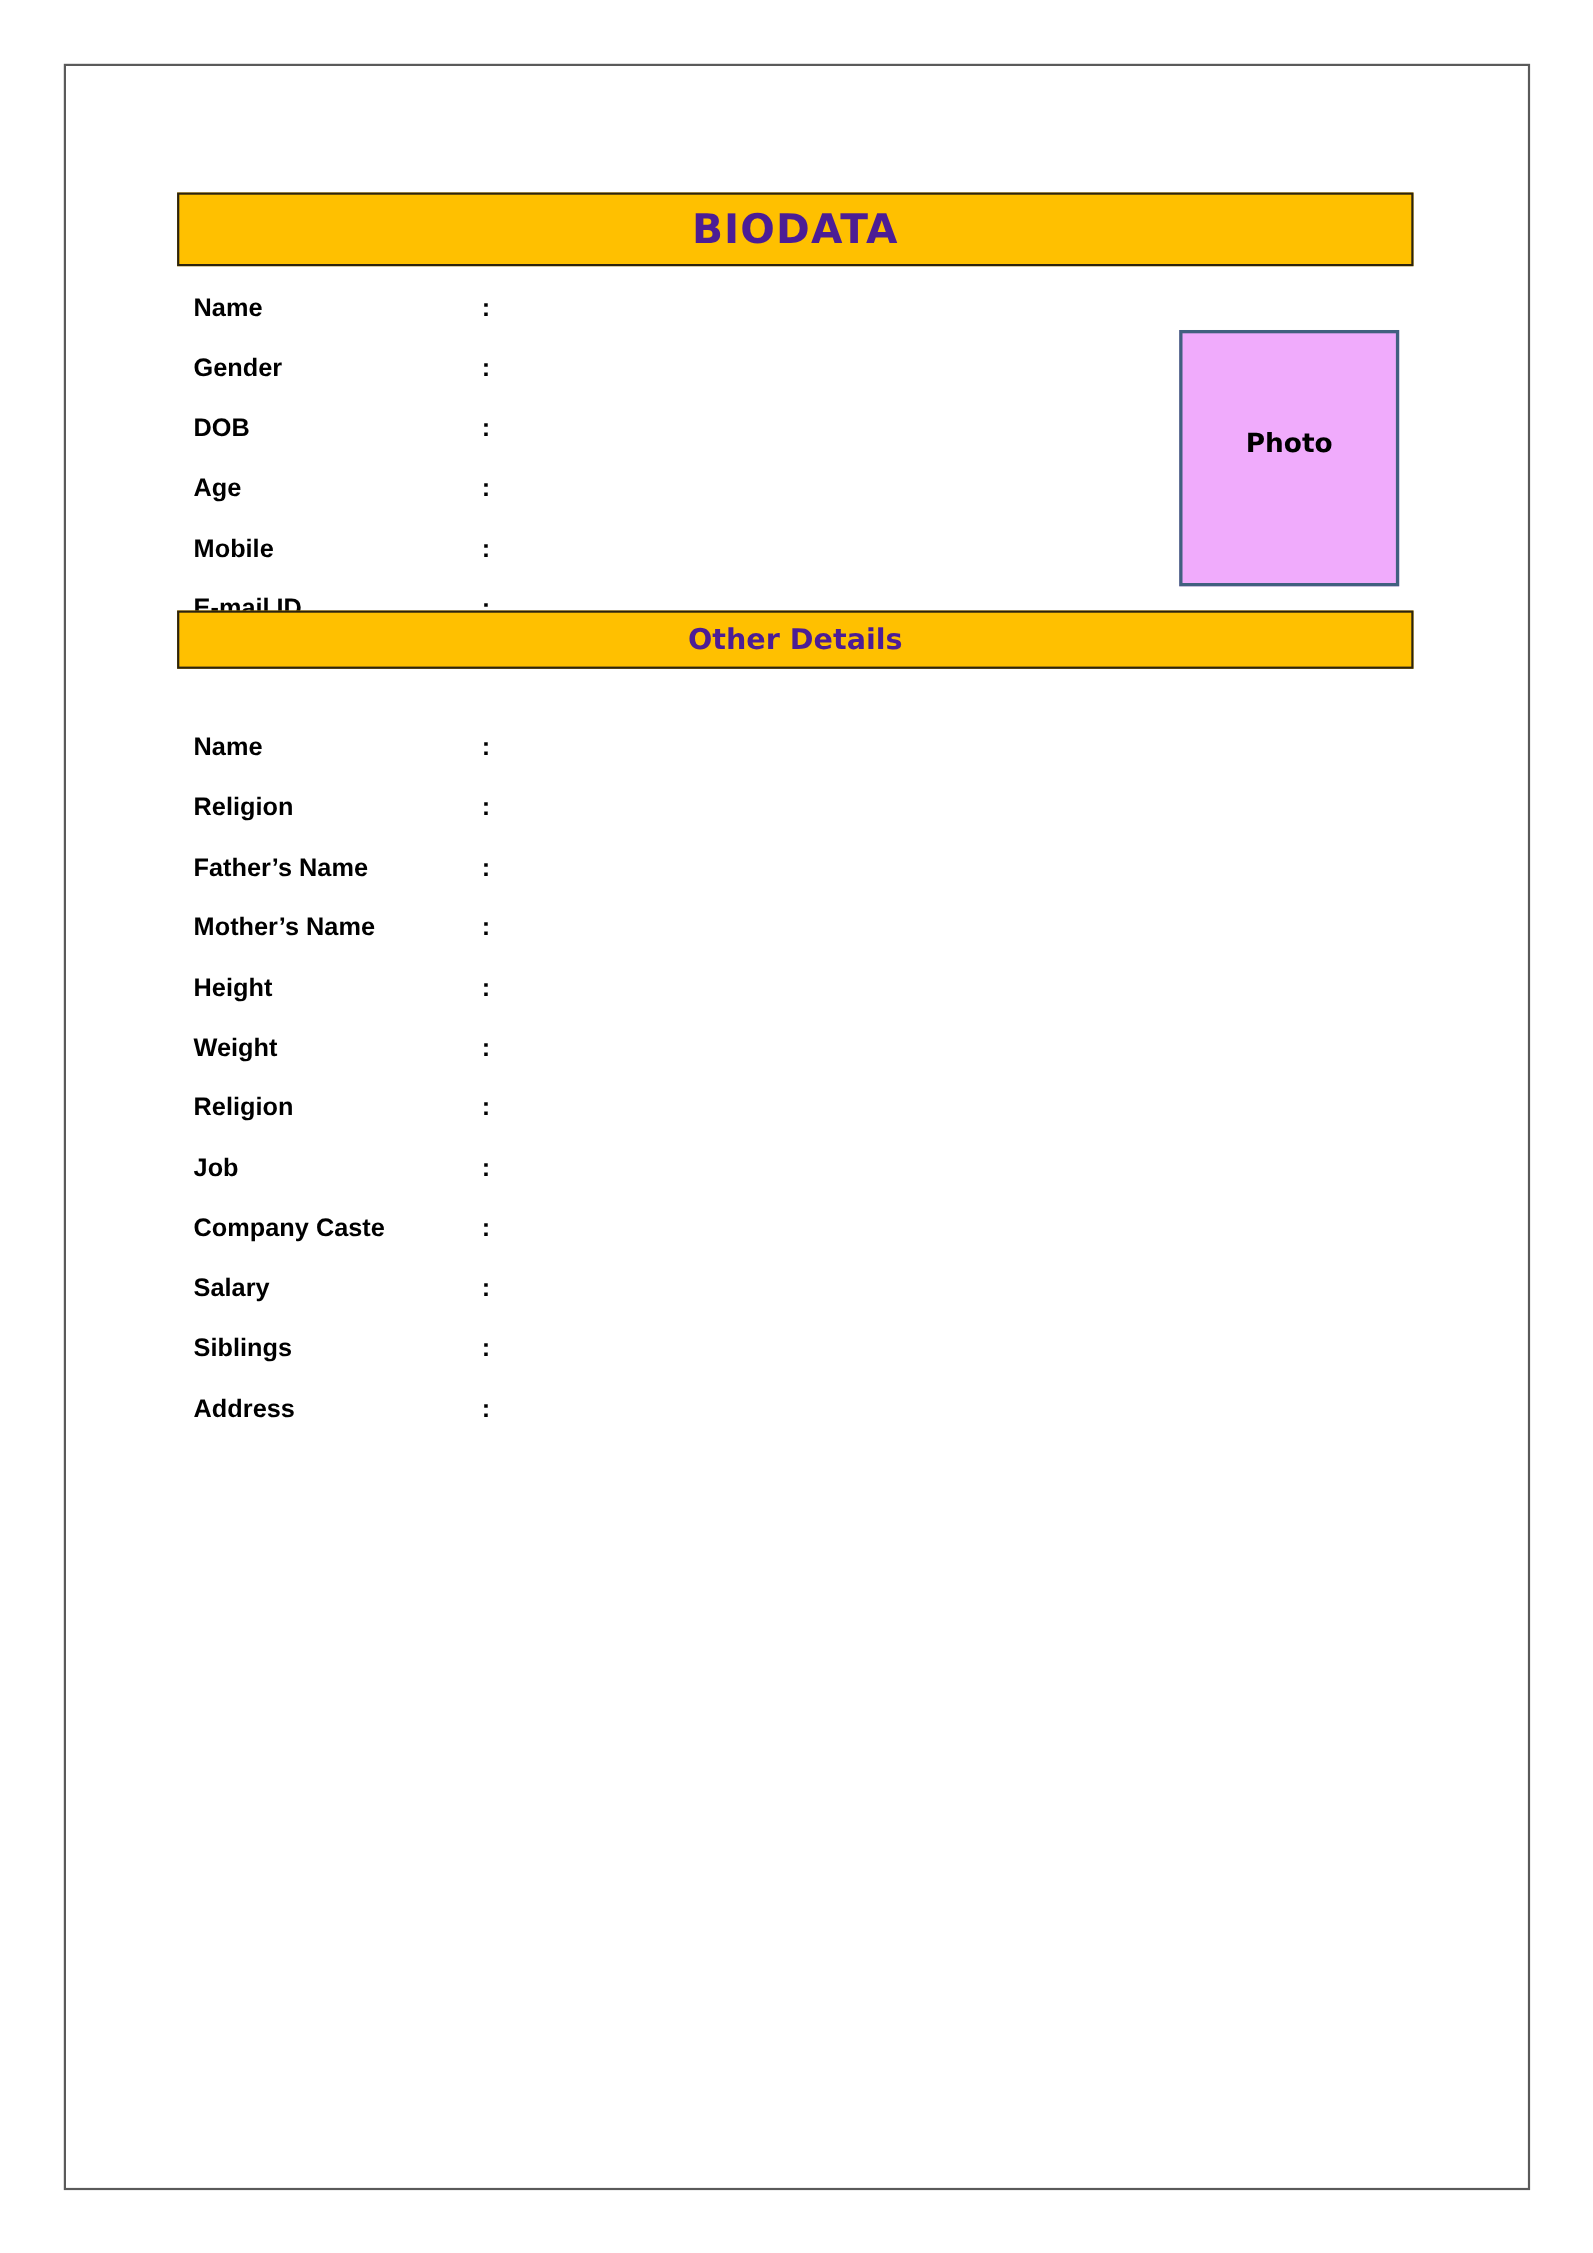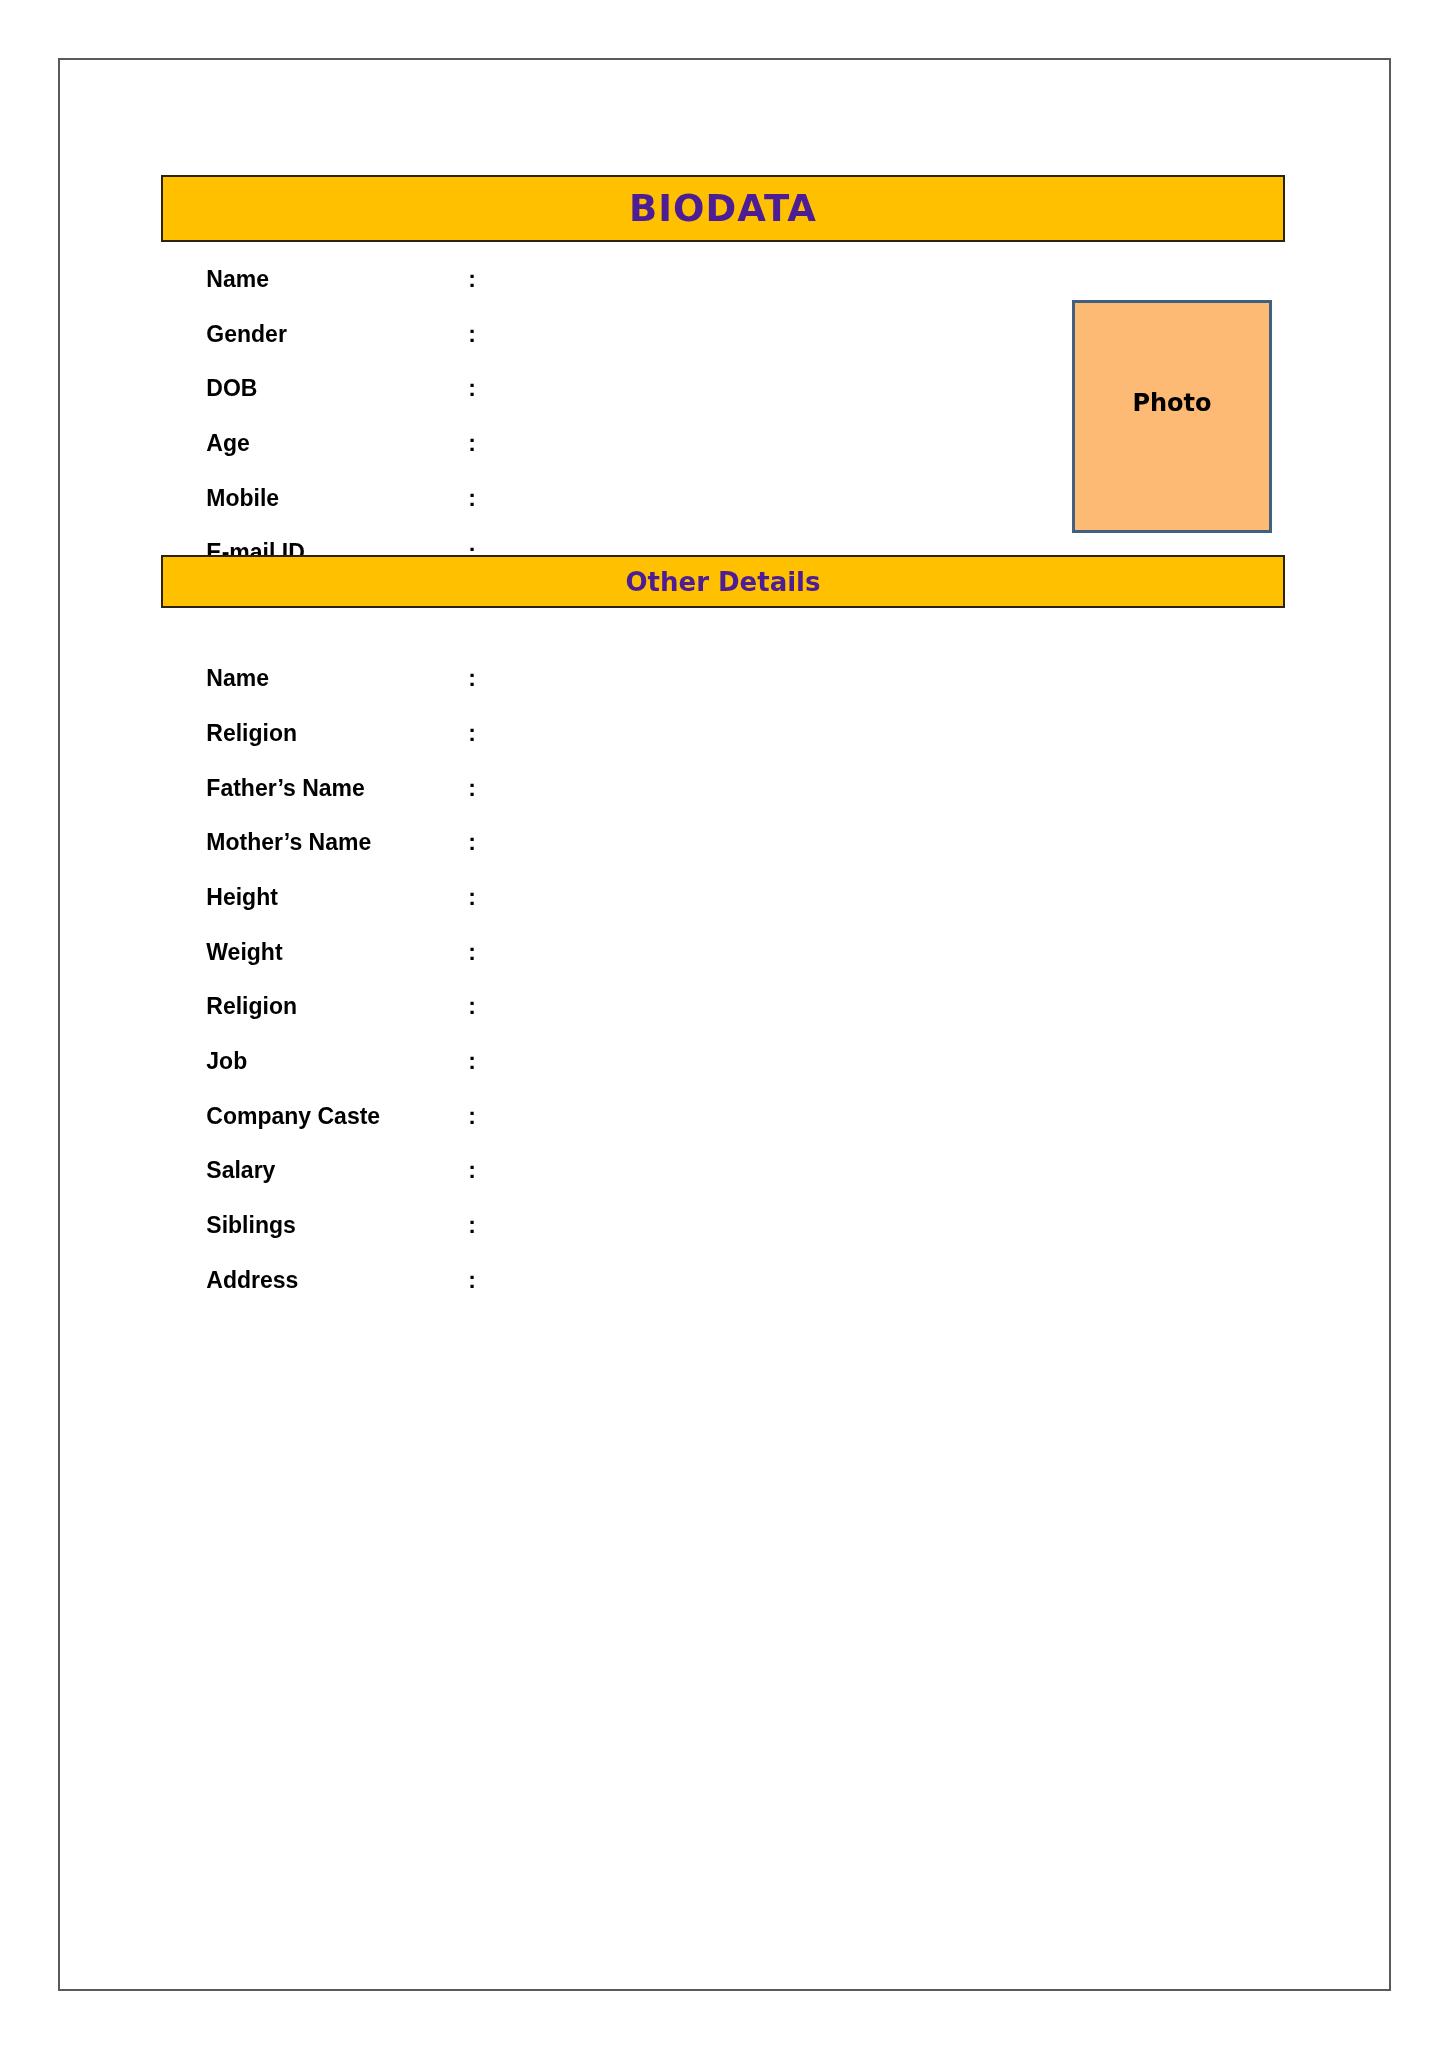--- a/index.html
+++ b/index.html
@@ -49,41 +49,40 @@
       height: 53px;
       font-size: 26px;
     }
     .field-row {
       position: absolute;
       left: 176px;
       height: 40px;
       width: 300px;
       display: flex;
       align-items: center;
-      justify-content: flex-end;
     }
     .field-label {
       font-family: "Liberation Sans", sans-serif;
       font-weight: bold;
       font-size: 23px;
       width: 262px;
       white-space: nowrap;
     }
     .field-colon {
       font-family: "Liberation Sans", sans-serif;
       font-weight: bold;
       font-size: 23px;
     }
     .photo-box {
       position: absolute;
       left: 1072px;
       top: 300px;
       width: 200px;
       height: 233px;
-      background: #fdba74;
+      background: #f0abfc;
       border: 3px solid #41607f;
       box-sizing: border-box;
       display: flex;
       align-items: center;
       justify-content: center;
       padding-bottom: 28px;
       font-family: "DejaVu Sans", sans-serif;
       font-weight: bold;
       font-size: 24px;
       color: #000;

